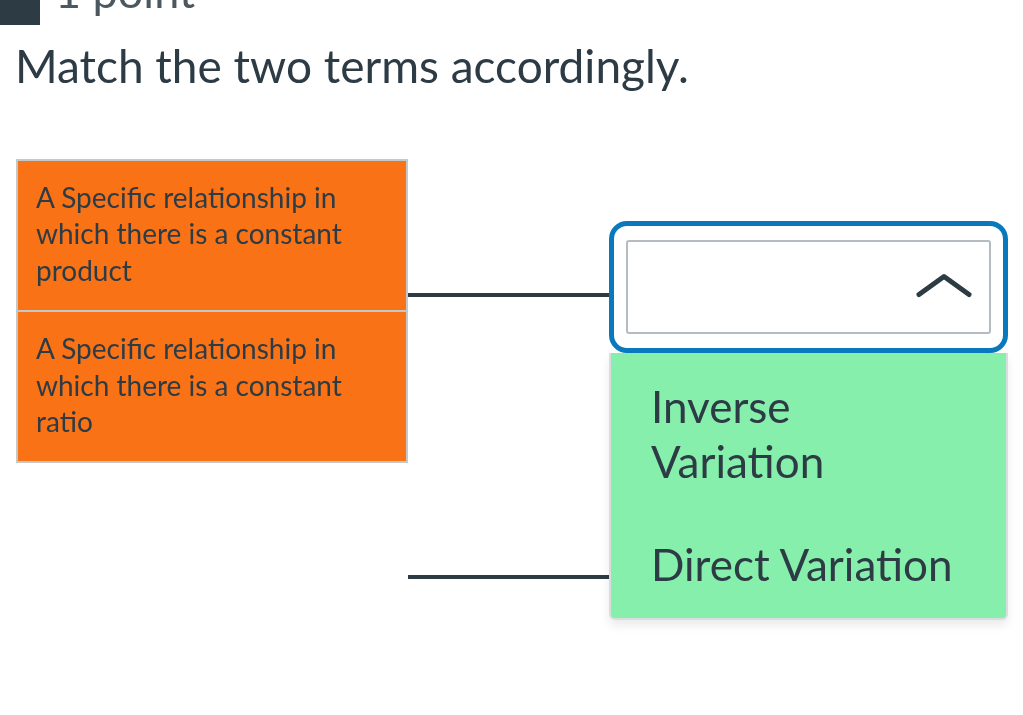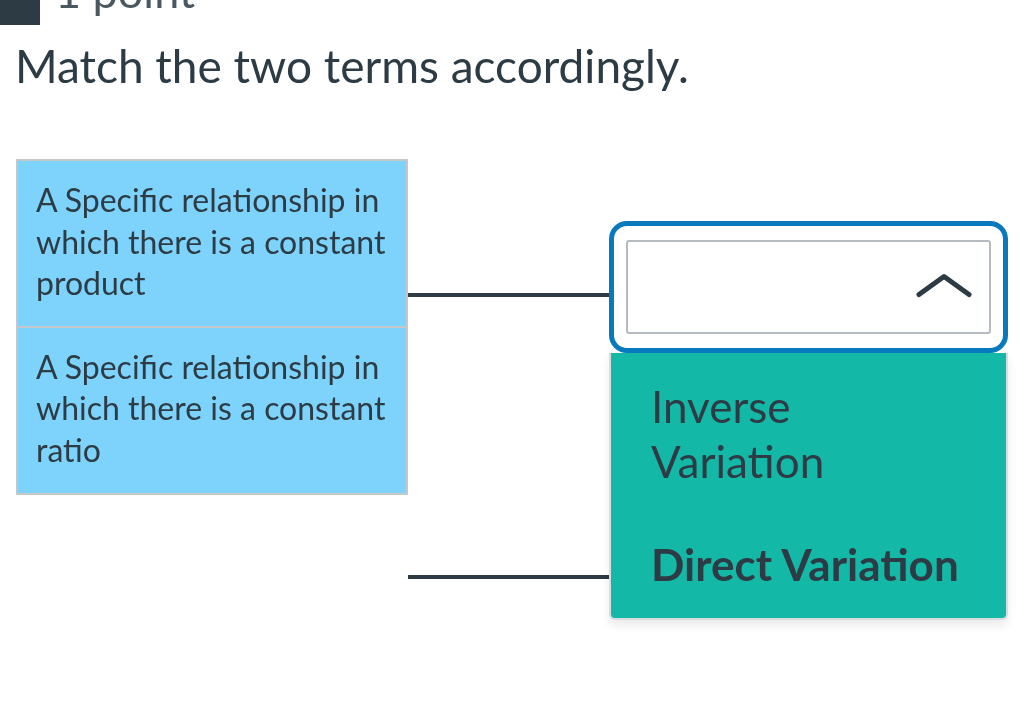--- a/index.html
+++ b/index.html
@@ -43,23 +43,23 @@
 
   .term-container {
     position: absolute;
     left: 16px;
     top: 159px;
   }
   .term {
     box-sizing: border-box;
     width: 392px;
     border: 2px solid #c4c8cb;
-    background: #7dd3fc;
+    background: #f97316;
     padding: 18px 18px 22px 18px;
-    font-size: 32px;
+    font-size: 28px;
     line-height: 1.3;
     color: #2d3b45;
   }
   .term + .term {
     border-top: none;
   }
 
   .connector1 {
     position: absolute;
     left: 408px;
@@ -108,35 +108,34 @@
     top: 50%;
     transform: translateY(-55%);
   }
   .chev-up svg { display: block; }
 
   .dropdown {
     box-sizing: border-box;
     width: 399px;
     border: 2px solid #d9dde0;
     border-top: none;
-    background: #14b8a6;
+    background: #86efac;
     box-shadow: 0 6px 10px rgba(0,0,0,0.08);
     border-radius: 0 0 6px 6px;
     padding: 8px 0 6px 0;
   }
   .option {
     padding: 18px 40px 20px 40px;
     font-size: 44px;
     line-height: 1.25;
     color: #2d3b45;
     cursor: pointer;
   }
   .option + .option {
     margin-top: 10px;
-    font-weight: bold;
   }
 </style>
 </head>
 <body>
 
 <div class="top-edge"></div>
 <div class="trunc">1 point</div>
 
 <div class="question">Match the two terms accordingly.</div>
 

